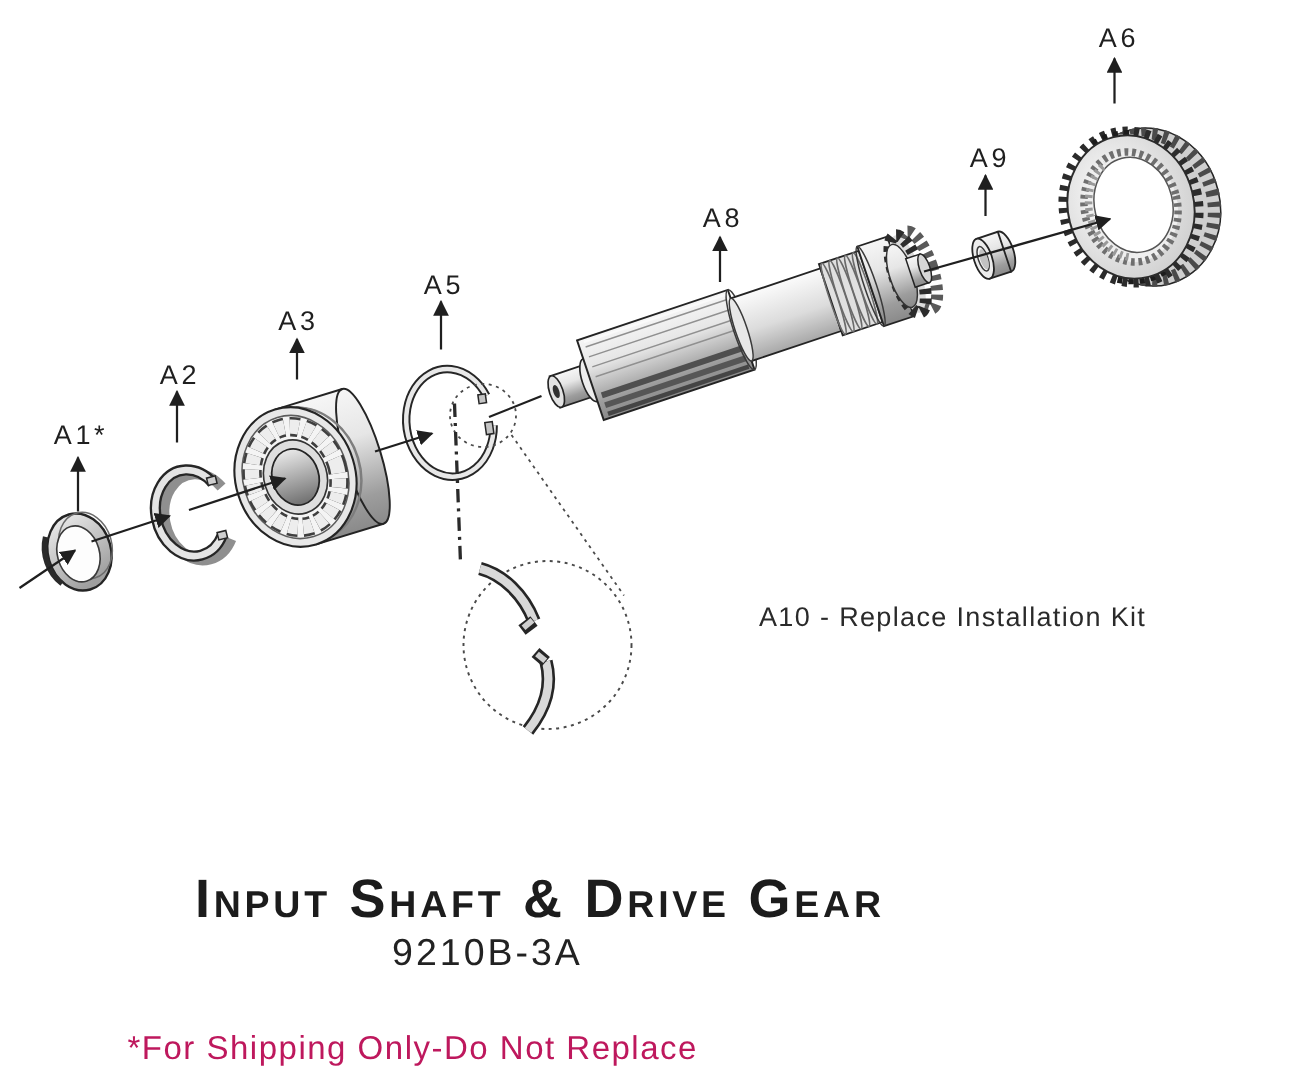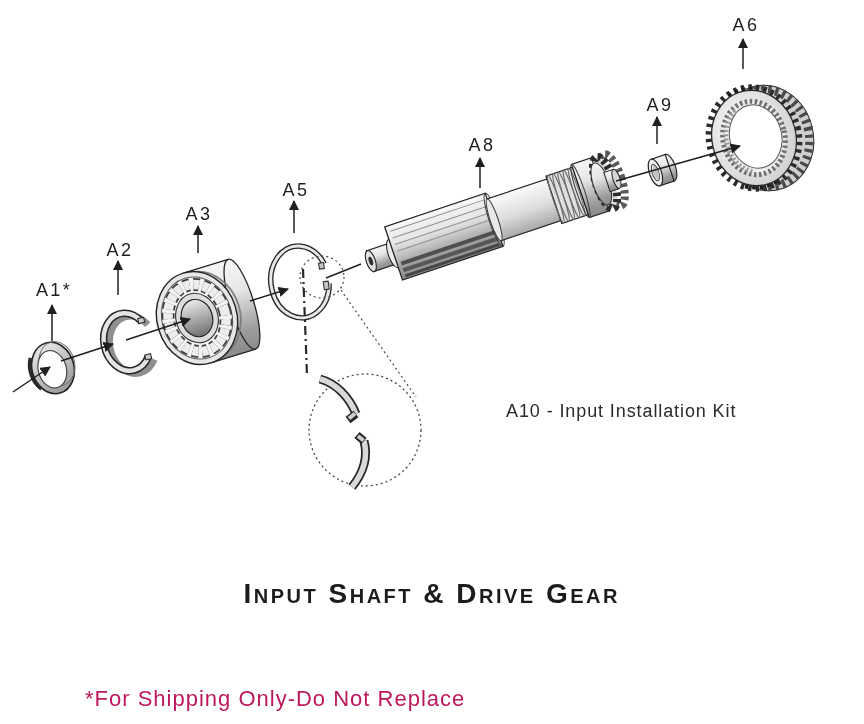--- a/index.html
+++ b/index.html
@@ -10,22 +10,22 @@
   svg{position:absolute;left:0;top:0;}
   svg text{
     font-family:"Liberation Sans",sans-serif;
     font-size:18px;letter-spacing:2.4px;fill:#1f1f1f;
   }
   .kit-note{
     position:absolute;left:506px;top:401px;width:320px;
     font-size:18px;letter-spacing:0.9px;color:#2a2a2a;white-space:nowrap;
   }
   .title{
-    position:absolute;left:130px;top:578px;width:490px;text-align:right;
-    font-size:28px;font-weight:700;font-variant:small-caps;
+    position:absolute;left:130px;top:578px;width:490px;text-align:left;
+    font-size:36px;font-weight:700;font-variant:small-caps;
     letter-spacing:2.5px;color:#1c1c1c;white-space:nowrap;
   }
   .part-number{
     position:absolute;left:240px;top:621px;width:170px;text-align:center;
     font-size:25px;letter-spacing:2px;color:#222;white-space:nowrap;
   }
   .footnote{
     position:absolute;left:85px;top:686px;
     font-size:22px;letter-spacing:1px;color:#be185d;white-space:nowrap;
   }
@@ -193,20 +193,21 @@
 
   <text x="54" y="296" text-anchor="middle">A1*</text>
   <text x="120" y="256" text-anchor="middle">A2</text>
   <text x="199" y="220" text-anchor="middle">A3</text>
   <text x="296" y="196" text-anchor="middle">A5</text>
   <text x="482" y="151" text-anchor="middle">A8</text>
   <text x="660" y="111" text-anchor="middle">A9</text>
   <text x="746" y="31" text-anchor="middle">A6</text>
 </svg>
 
-  <div class="kit-note">A10 - Input Installation Kit</div>
+  <div class="kit-note">A10 - Replace Installation Kit</div>
 
   <div class="title">Input Shaft &amp; Drive Gear</div>
 
+  <div class="part-number">9210B-3A</div>
 
   <div class="footnote">*For Shipping Only-Do Not Replace</div>
 
 </div>
 
 </body></html>

